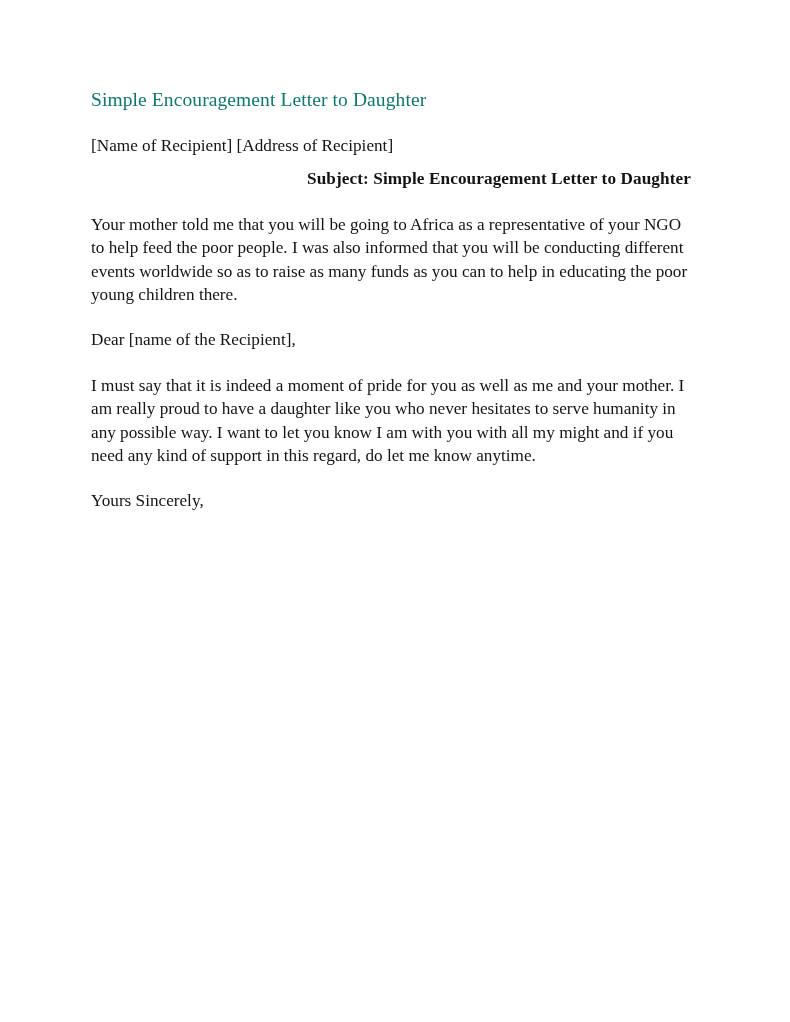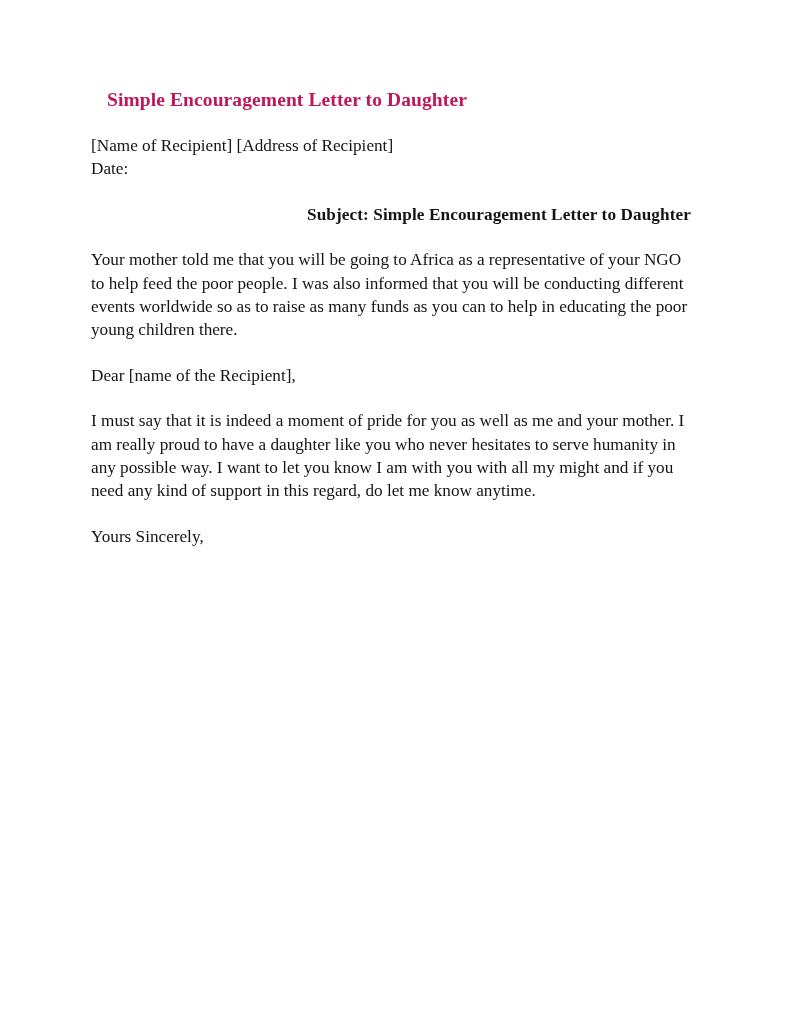--- a/index.html
+++ b/index.html
@@ -21,25 +21,25 @@
 
   .letter-body {
     position: absolute;
     left: 91px;
     top: 88px;
     width: 600px;
   }
 
   .doc-title {
     font-family: "Liberation Serif", "DejaVu Serif", serif;
-    font-weight: bold;
+    font-weight: normal;
     font-size: 19.5px;
     line-height: 24px;
-    color: #be185d;
-    margin: 0 0 22px 16px;
+    color: #0f766e;
+    margin: 0 0 22px 0;
     letter-spacing: 0.1px;
   }
 
   .para {
     font-family: "Liberation Serif", "DejaVu Serif", serif;
     font-weight: normal;
     font-size: 17.2px;
     line-height: 23.4px;
     color: #141414;
     margin: 0 0 22px 0;
@@ -47,21 +47,21 @@
     white-space: normal;
   }
 
   .para.bold {
     font-weight: bold;
     letter-spacing: 0.1px;
     text-align: right;
   }
 
   .para.tight {
-    margin-bottom: 22px;
+    margin-bottom: 10px;
   }
 
   .addr-line {
     display: block;
   }
 
   .para.closing {
     margin-bottom: 8px;
   }
 </style>
@@ -70,21 +70,20 @@
 
 <div class="page">
 
   <div class="letter-body">
 
     <h1 class="doc-title">Simple Encouragement Letter to Daughter</h1>
 
 
     <p class="para tight">
       <span class="addr-line">[Name of Recipient] [Address of Recipient]</span>
-      <span class="addr-line">Date:</span>
     </p>
 
     <p class="para bold">Subject: Simple Encouragement Letter to Daughter</p>
 
     <p class="para">Your mother told me that you will be going to Africa as a representative of your NGO to help feed the poor people. I was also informed that you will be conducting different events worldwide so as to raise as many funds as you can to help in educating the poor young children there.</p>
 
     <p class="para">Dear [name of the Recipient],</p>
 
     <p class="para">I must say that it is indeed a moment of pride for you as well as me and your mother. I am really proud to have a daughter like you who never hesitates to serve humanity in any possible way. I want to let you know I am with you with all my might and if you need any kind of support in this regard, do let me know anytime.</p>
 

